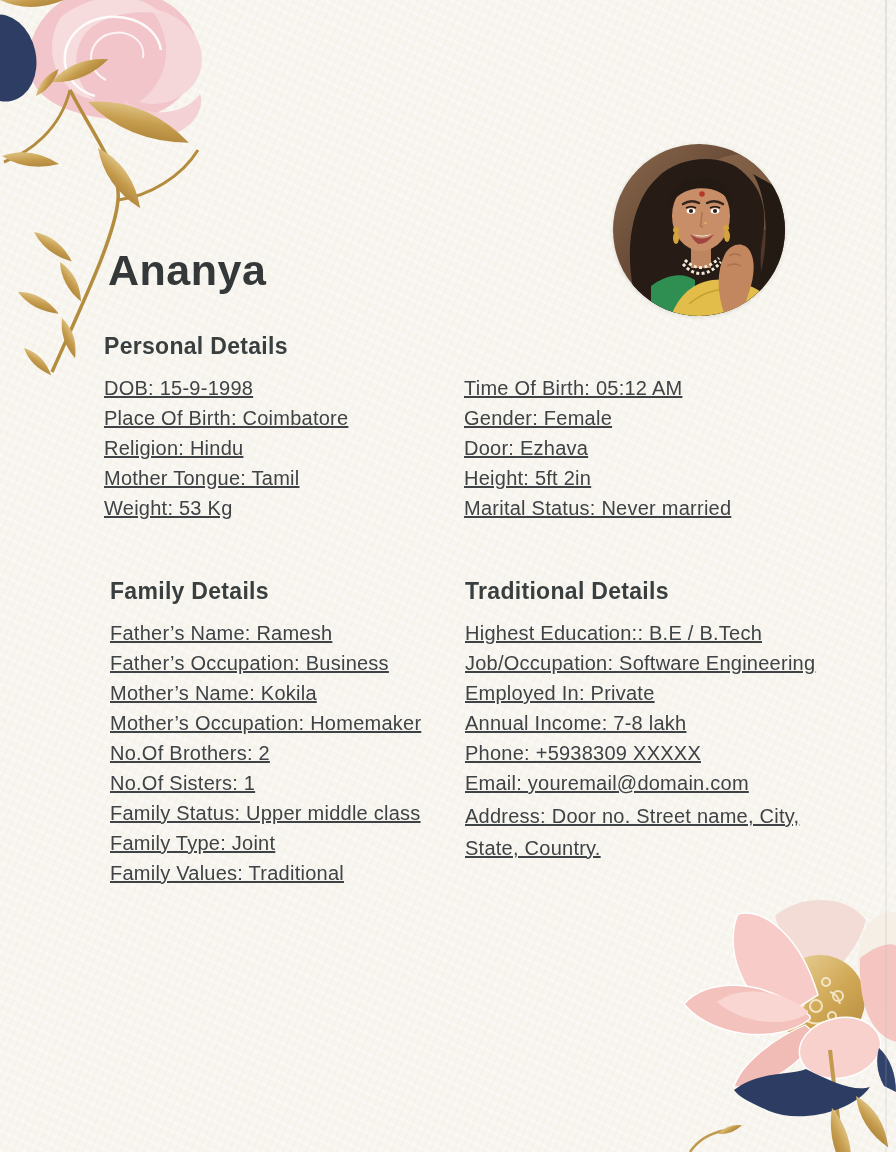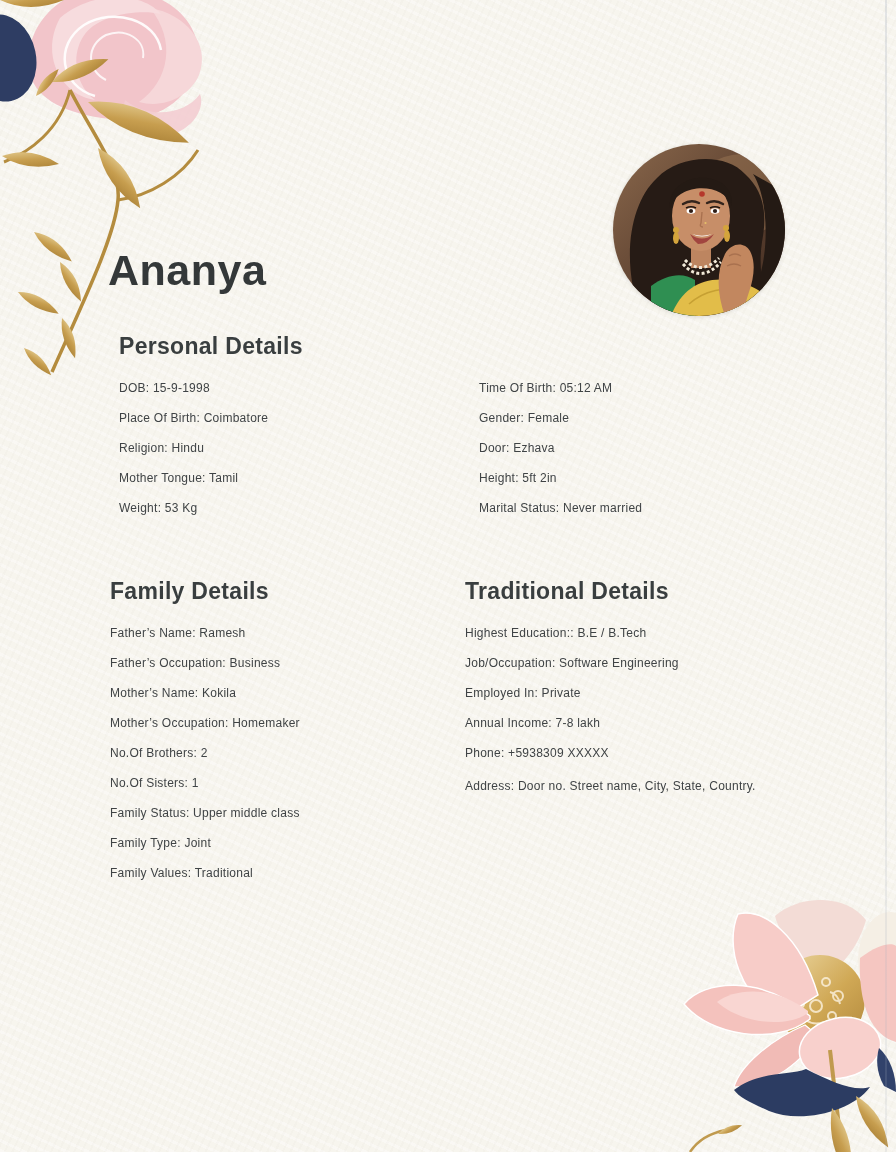--- a/index.html
+++ b/index.html
@@ -38,26 +38,26 @@
     position:absolute; left:108px; top:244px;
     font-size:43px; line-height:52px; font-weight:800;
     letter-spacing:0.5px; color:#343839;
   }
 
   h2.section-title {
     font-size:23px; line-height:26px; font-weight:800;
     color:#393e3f; letter-spacing:0.3px; margin:0 0 14px 0;
   }
   .detail-item {
-    font-size:12px; line-height:30px; letter-spacing:0.25px;
-    color:#3f4345; white-space:nowrap;
+    font-size:20px; line-height:30px; letter-spacing:0.25px;
+    color:#3f4345; white-space:nowrap;text-decoration:underline;
   }
   .detail-item.wrap { white-space:normal; max-width:342px; line-height:32px; padding:2px 0 3px; }
 
-  .sec-personal { position:absolute; left:119px; top:333px; width:690px; }
+  .sec-personal { position:absolute; left:104px; top:333px; width:690px; }
   .two-col { display:grid; grid-template-columns:360px auto; }
 
   .sec-row2 { position:absolute; left:110px; top:578px; width:700px; display:grid; grid-template-columns:355px auto; }
   .contact-block h2 { margin-top:26px; }
 </style>
 </head>
 <body>
 
 <svg class="decor decor-tl" viewBox="0 0 310 380" aria-hidden="true">
   <defs>
@@ -216,18 +216,19 @@
   <div>
     <div>
       <h2 class="section-title">Traditional Details</h2>
       <div class="detail-item">Highest Education:: B.E / B.Tech</div>
       <div class="detail-item">Job/Occupation: Software Engineering</div>
       <div class="detail-item">Employed In: Private</div>
       <div class="detail-item">Annual Income: 7-8 lakh</div>
     </div>
     <div class="contact-block">
       <div class="detail-item">Phone: +5938309 XXXXX</div>
+      <div class="detail-item">Email: youremail@domain.com</div>
       <div class="detail-item wrap">Address: Door no. Street name, City, State, Country.</div>
     </div>
   </div>
 </section>
 
 <div class="page-edge"></div>
 
 </body></html>

